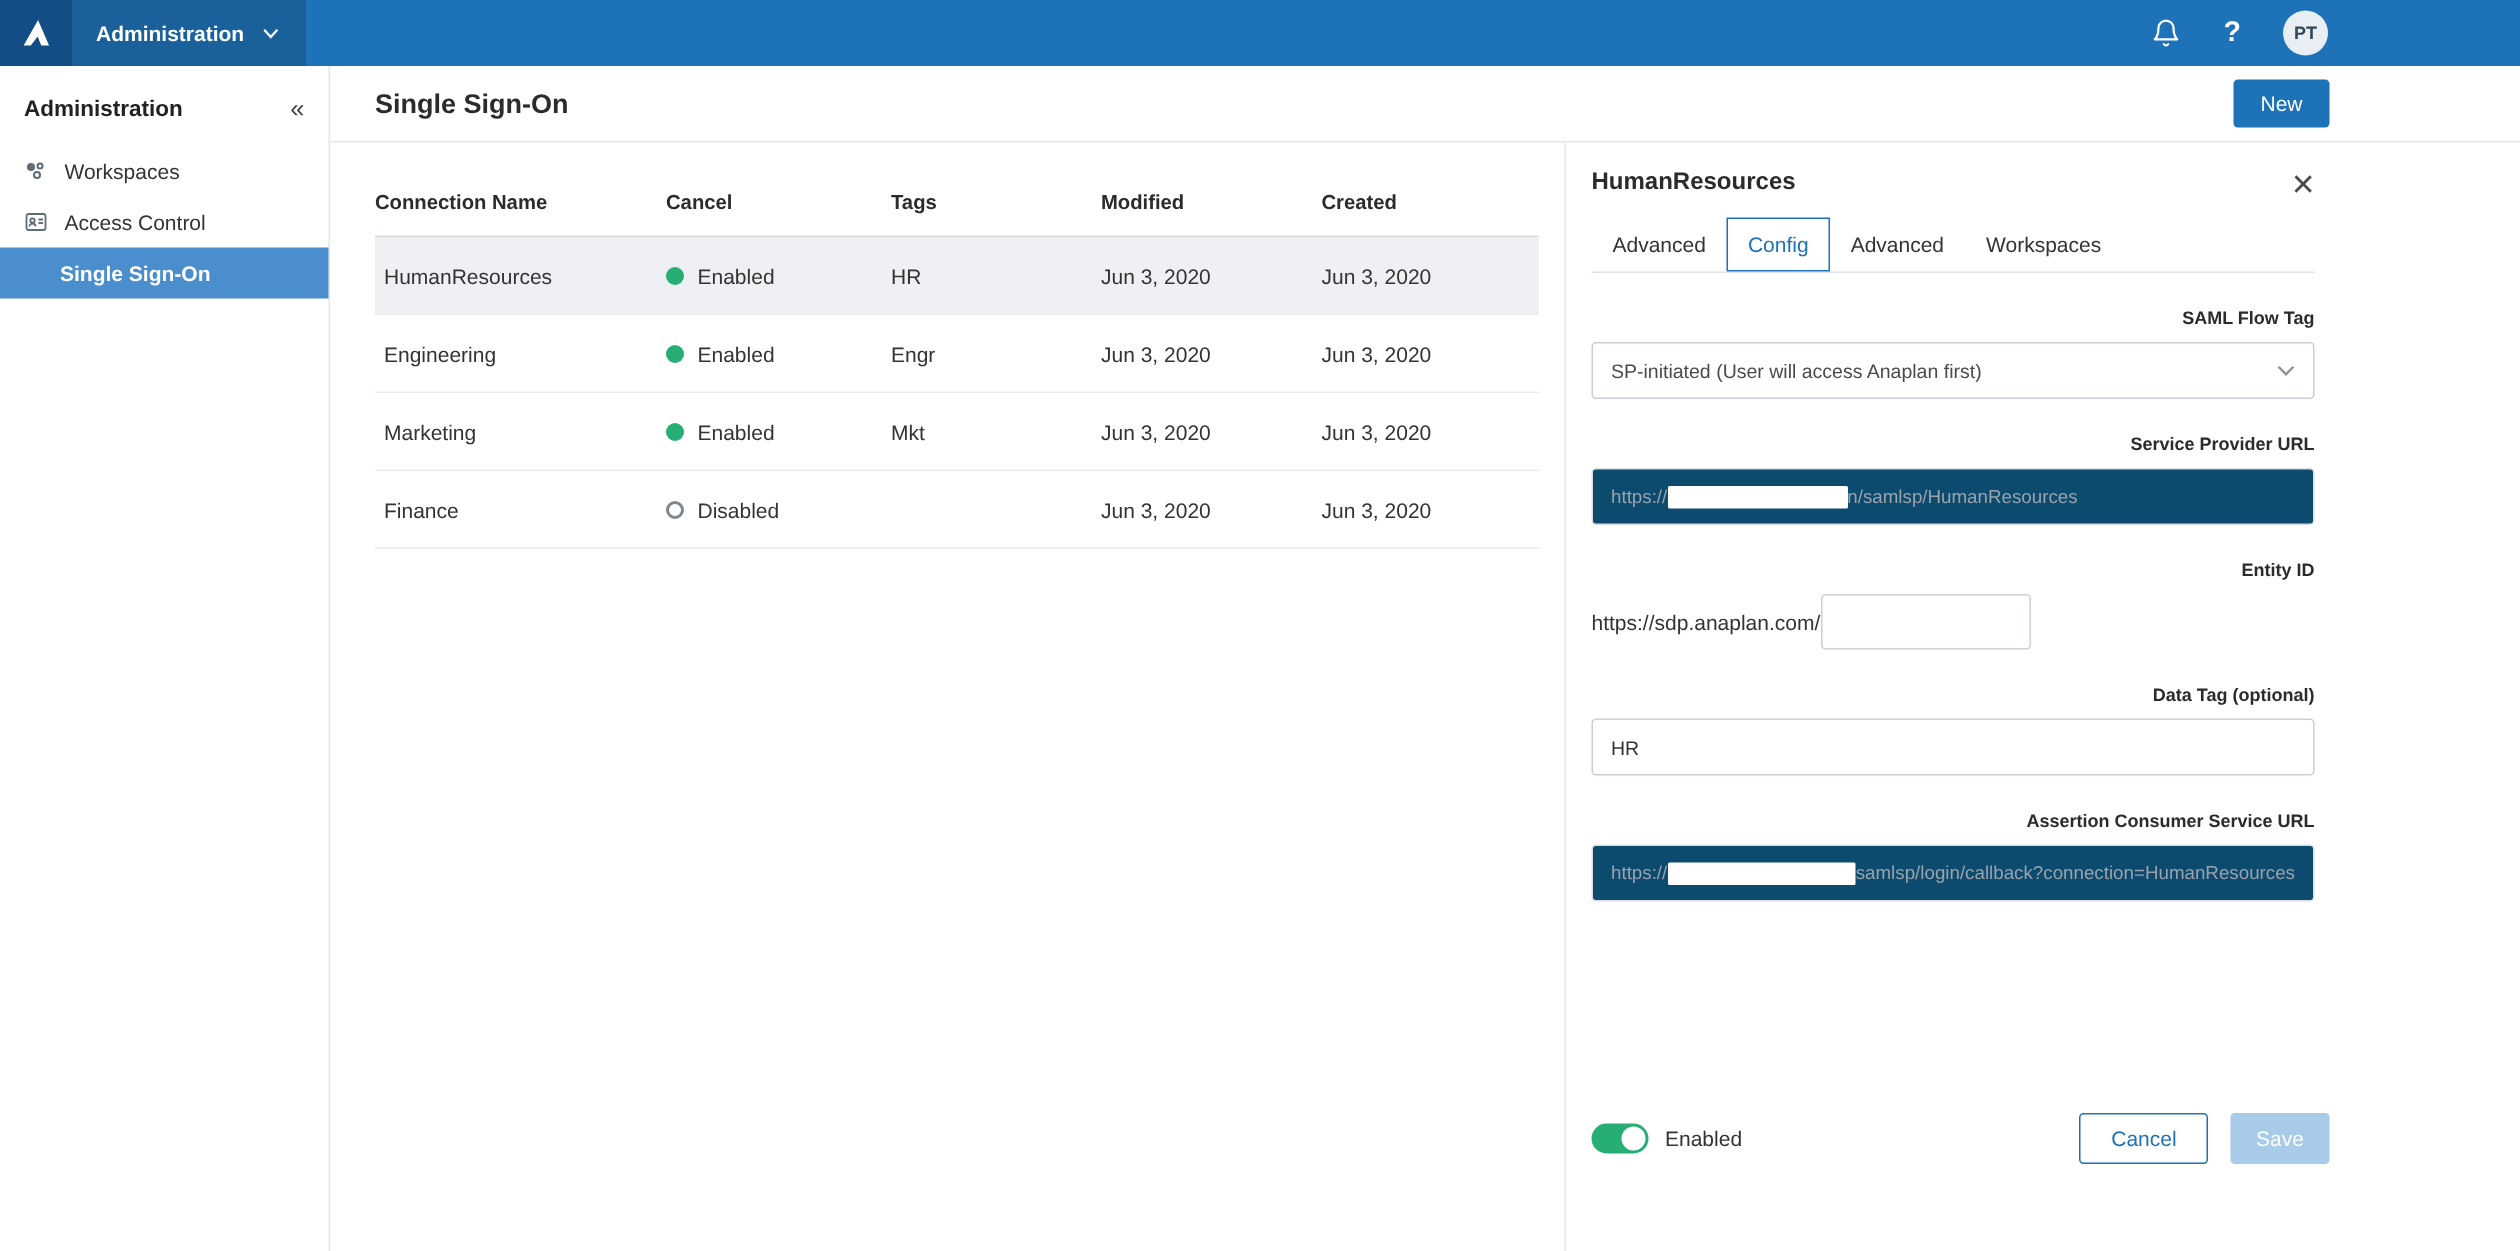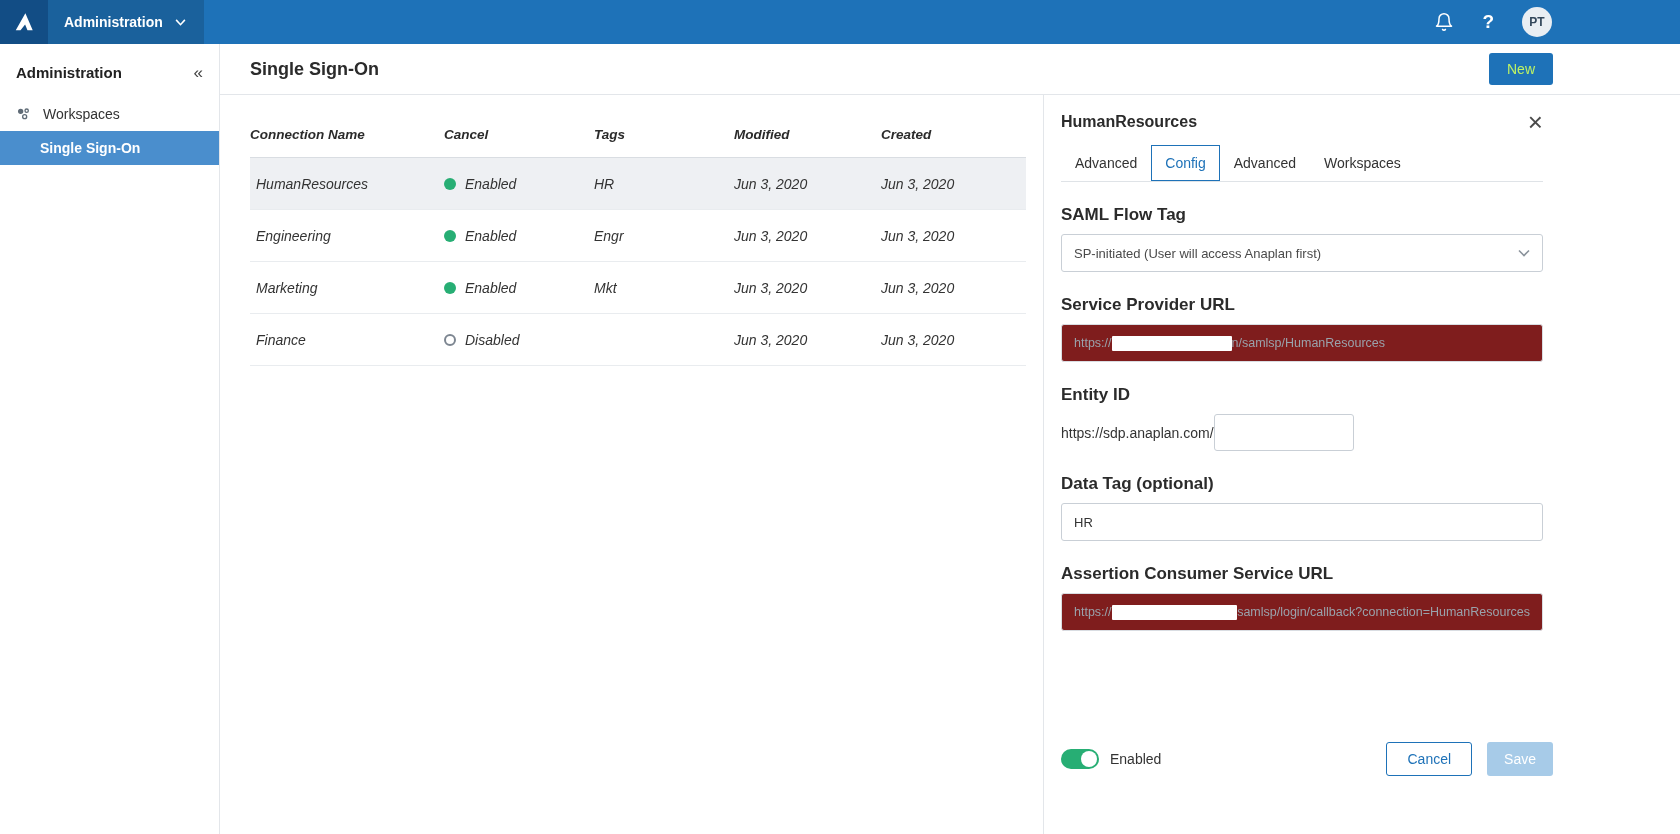--- a/index.html
+++ b/index.html
@@ -29,24 +29,24 @@
   .collapse-btn { font-size:17px; color:#444; cursor:pointer; line-height:1; }
   .side-item { display:flex; align-items:center; gap:11px; padding:9px 16px; font-size:14px; color:#333; cursor:pointer; }
   .side-item svg { flex:0 0 auto; }
   .side-sub { padding:9px 16px 9px 40px; font-size:14px; cursor:pointer; }
   .side-sub.active { background:#4a8ecd; color:#fff; font-weight:700; }
 
   
   .main { flex:1; display:flex; flex-direction:column; min-width:0; }
   .main-header { height:51px; flex:0 0 51px; border-bottom:1px solid #e3e6ea; display:flex; align-items:center; padding:0 127px 0 30px; }
   .main-title { font-size:18px; font-weight:700; color:#2b2b2b; }
-  .btn-new { margin-left:auto; background:#1e72b8; color:#bef264; border:none; border-radius:3px; padding:8px 18px; font-size:14px; cursor:pointer; font-family:inherit; }
+  .btn-new { margin-left:auto; background:#1e72b8; color:#ffffff; border:none; border-radius:3px; padding:8px 18px; font-size:14px; cursor:pointer; font-family:inherit; }
 
   .main-body { flex:1; display:flex; min-height:0; }
-  .table-area { flex:1; padding:22px 17px 0 30px; min-width:0;font-style:italic; }
+  .table-area { flex:1; padding:22px 17px 0 30px; min-width:0; }
 
   .t-head, .t-row { display:grid; grid-template-columns:194px 150px 140px 147px 1fr; align-items:center; }
   .t-head { padding:10px 0 15px; font-size:13.5px; font-weight:600; color:#2b2b2b; border-bottom:1px solid #d9dde2; }
   .t-row { height:52px; border-bottom:1px solid #e9ecef; font-size:14px; cursor:pointer; }
   .t-row .cell-name { padding-left:6px; }
   .t-row.selected { background:#eef0f3; }
   .status-cell { display:flex; align-items:center; }
   .dot { width:12px; height:12px; border-radius:50%; background:#27ae74; margin-right:9px; }
   .dot.off { background:#fff; border:2px solid #7d8691; }
 
@@ -55,27 +55,27 @@
   .panel-head { display:flex; justify-content:space-between; align-items:center; margin-bottom:13px; }
   .panel-title { font-size:16px; font-weight:700; color:#2b2b2b; }
   .close-x { font-size:26px; color:#4a4a4a; line-height:20px; cursor:pointer; }
 
   .tabs { display:flex; align-items:stretch; border-bottom:1px solid #dfe3e7; }
   .tab { padding:9px 13px; font-size:14px; color:#333; cursor:pointer; border:1px solid transparent; }
   .tab.active { border:1px solid #1e72b8; color:#1e72b8; background:#fff; }
 
   .form { padding-top:23px; }
   .f-group { margin-bottom:23px; }
-  .f-label { font-size:17px; font-weight:600; color:#2b2b2b; margin-bottom:9px; }
+  .f-label { font-size:12px; font-weight:600; color:#2b2b2b; margin-bottom:9px;text-align:right; }
   .select, .text-input, .url-input {
     height:38px; width:100%; border:1px solid #c9cfd6; border-radius:3px;
     display:flex; align-items:center; padding:0 12px; font-size:13px; background:#fff;
   }
   .select { justify-content:space-between; color:#4a4a4a; cursor:pointer; }
-  .url-input { color:#9aa2ab; border-color:#d9dde2; background:#7f1d1d; font-size:12.5px; white-space:nowrap; overflow:hidden; }
+  .url-input { color:#9aa2ab; border-color:#d9dde2; background:#0c4a6e; font-size:12.5px; white-space:nowrap; overflow:hidden; }
   .redact { display:inline-block; height:15px; background:#fff; border-radius:1px; }
   .text-input { color:#333; font-family:inherit; }
   input.text-input { outline:none; }
 
   .entity-row { display:flex; align-items:center; gap:0; font-size:14px; color:#333; }
   .entity-input { width:140px; height:37px; border:1px solid #c9cfd6; border-radius:3px; font-size:13px; padding:0 10px; outline:none; font-family:inherit; }
 
   .panel-footer { position:absolute; left:17px; right:127px; bottom:58px; display:flex; align-items:center; }
   .toggle { width:38px; height:20px; border-radius:10px; background:#27ae74; position:relative; cursor:pointer; flex:0 0 auto; }
   .toggle .knob { position:absolute; right:2px; top:2px; width:16px; height:16px; border-radius:50%; background:#fff; }
@@ -124,20 +124,29 @@
 
     <div class="side-item">
       <svg width="16" height="16" viewBox="0 0 24 24" fill="none" stroke="#5f6b76" stroke-width="2">
         <circle cx="7" cy="8" r="3" fill="#5f6b76"></circle>
           <circle cx="16" cy="7" r="2.5"></circle>
           <circle cx="13" cy="16" r="3"></circle>
       </svg>
       <span>Workspaces</span>
     </div>
 
+    <div class="side-item">
+      <svg width="16" height="16" viewBox="0 0 24 24" fill="none" stroke="#5f6b76" stroke-width="1.8">
+        <rect x="2.5" y="4" width="19" height="16" rx="2"></rect>
+        <circle cx="8.5" cy="10.5" r="2.2"></circle>
+        <path d="M5.5 16.5c0-1.7 1.4-3 3-3s3 1.3 3 3"></path>
+        <path d="M14.5 9.5h4.5M14.5 13h4.5"></path>
+      </svg>
+      <span>Access Control</span>
+    </div>
 
 
     <div class="side-sub active">
       <span>Single Sign-On</span>
     </div>
   </div>
 
   <div class="main">
 
     <div class="main-header">

